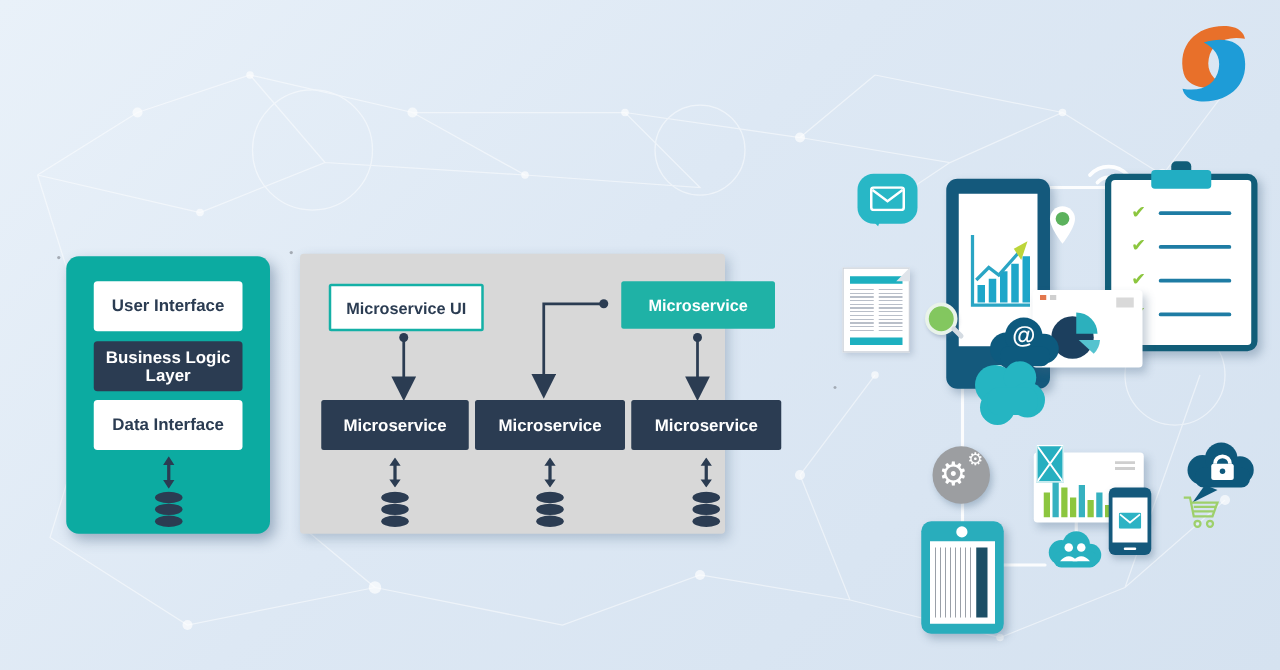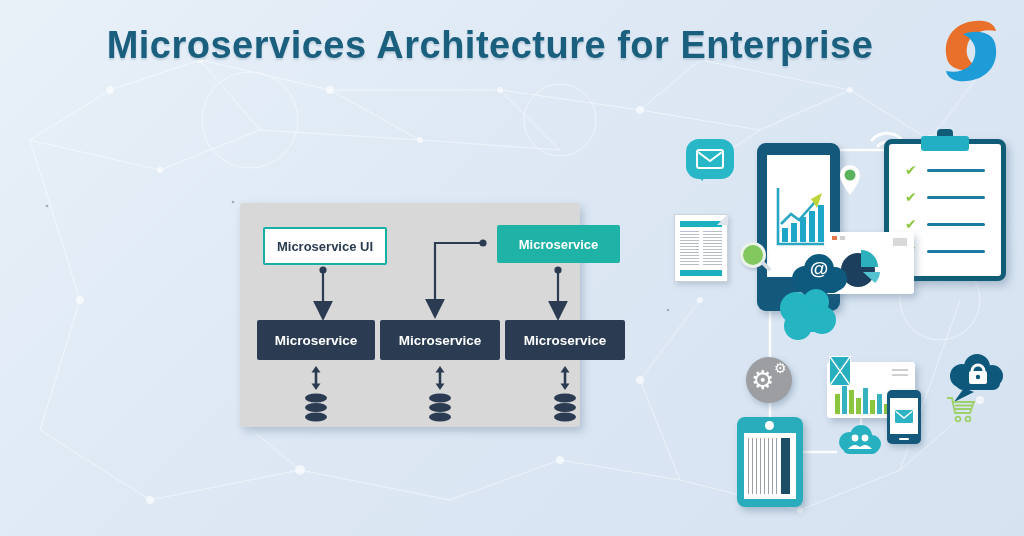--- a/index.html
+++ b/index.html
@@ -150,34 +150,53 @@
   <svg class="connectors" width="1024" height="536">
     <g stroke="#ffffff" stroke-width="2.5" fill="none" opacity="0.9" stroke-linecap="round">
       <path d="M770,308 L770,360"></path>
       <path d="M770,400 L770,420"></path>
       <path d="M803,452 L836,452"></path>
       <path d="M861,412 L861,428"></path>
       <path d="M884,150 L828,150 Q822,150 822,156 L822,244"></path>
     </g>
   </svg>
 
-  <h1 class="title">Microservices Architecture for Enterprise</h1>
   <svg class="logo" width="76" height="76" viewBox="0 0 76 76">
     <path d="M14,46 C8,22 26,6 50,8 C58,9 62,13 63,18 C47,15 36,22 34,34 C32,44 38,51 46,55 C30,60 17,56 14,46 Z" fill="#e8702a"></path>
     <path d="M62,30 C68,54 50,70 26,68 C18,67 14,63 13,58 C29,61 40,54 42,42 C44,32 38,25 30,21 C46,16 59,20 62,30 Z" fill="#1e9cd7"></path>
   </svg>
 
   <svg width="0" height="0" style="position:absolute">
     <defs>
       <marker id="ah" markerWidth="9" markerHeight="9" refX="4.5" refY="4.5" orient="auto-start-reverse">
         <path d="M0,0 L9,4.5 L0,9 Z" fill="#2b3c52"></path>
       </marker>
     </defs>
   </svg>
 
+  <div class="abs mono-panel">
+    <div class="layer light" style="top:20px">
+      <span>User Interface</span>
+    </div>
+    <div class="layer dark" style="top:68px">
+      <span>Business Logic Layer</span>
+    </div>
+    <div class="layer light" style="top:115px">
+      <span>Data Interface</span>
+    </div>
+    <svg class="abs" style="left:76px;top:160px" width="12" height="26">
+      <path d="M6,0 L10.5,7 L1.5,7 Z M6,26 L10.5,19 L1.5,19 Z" fill="#2b3c52"></path>
+      <line x1="6" y1="6" x2="6" y2="20" stroke="#2b3c52" stroke-width="2.6"></line>
+    </svg>
+    <svg class="abs" style="left:69px;top:188px" width="26" height="30" fill="#2b3c52">
+      <ellipse cx="13" cy="5" rx="11" ry="4.6"></ellipse>
+        <ellipse cx="13" cy="14.5" rx="11" ry="4.6"></ellipse>
+        <ellipse cx="13" cy="24" rx="11" ry="4.6"></ellipse>
+    </svg>
+  </div>
 
   <div class="abs ms-panel">
     <svg class="panel-svg" width="393" height="224">
       <g stroke="#2b3c52" stroke-width="2.2" fill="none">
         <line x1="83" y1="68" x2="83" y2="108" marker-end="url(#ah)"></line>
         <path d="M243,40 L195,40 L195,106" marker-end="url(#ah)"></path>
         <line x1="318" y1="68" x2="318" y2="108" marker-end="url(#ah)"></line>
       </g>
       <g fill="#2b3c52">
         <circle cx="83" cy="67" r="3.6"></circle>

